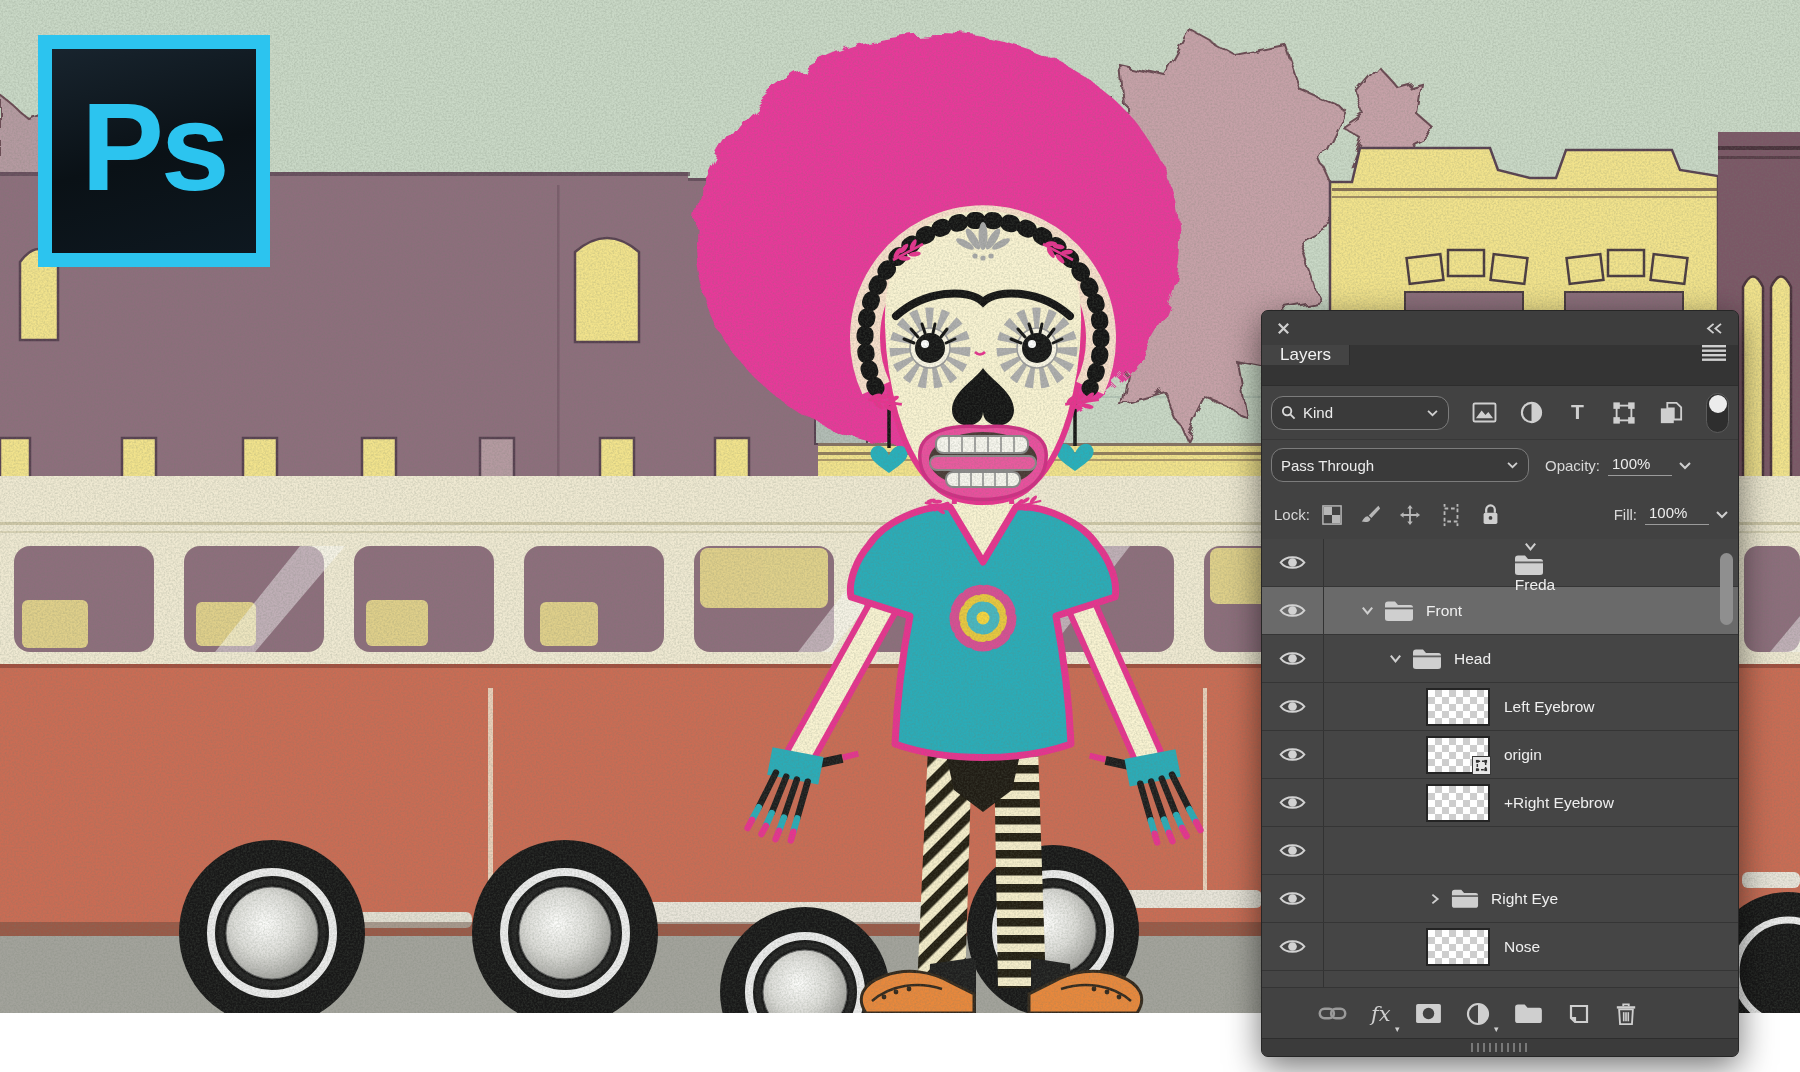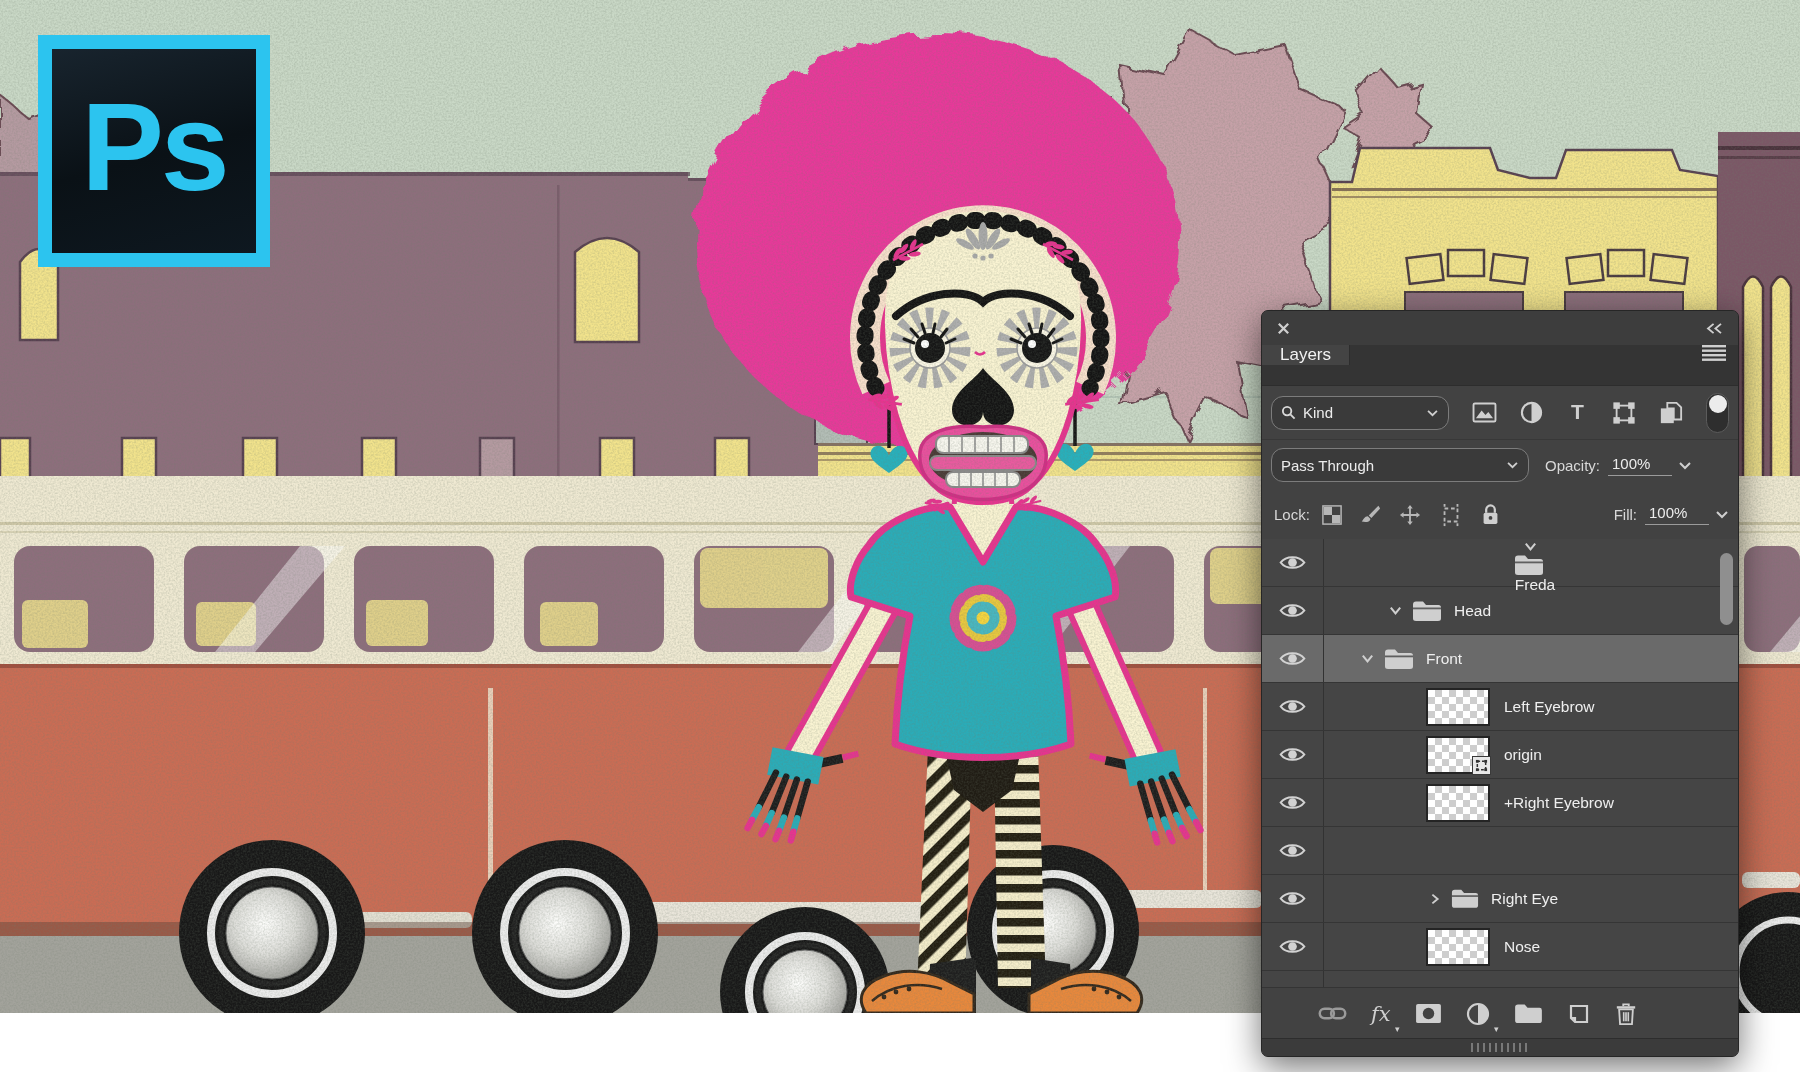--- a/index.html
+++ b/index.html
@@ -663,20 +663,41 @@
             </span>
           <span class="fold">
               <svg width="30" height="22">
                 <use href="#i-folder"></use>
               </svg>
             </span>
           <span class="lname">Freda</span>
         </div>
       </div>
 
+      <div class="lrow sel">
+        <div class="eyecell">
+            <svg width="27" height="17">
+              <use href="#i-eye"></use>
+            </svg>
+          </div>
+        <div class="rbody ind1">
+          <span class="chev">
+              <svg width="15" height="15">
+                <use href="#i-chevdown"></use>
+              </svg>
+            </span>
+          <span class="fold">
+              <svg width="30" height="22">
+                <use href="#i-folder"></use>
+              </svg>
+            </span>
+          <span class="lname">Front</span>
+        </div>
+      </div>
+
       <div class="lrow">
         <div class="eyecell">
             <svg width="27" height="17">
               <use href="#i-eye"></use>
             </svg>
           </div>
         <div class="rbody ind2">
           <span class="chev">
               <svg width="15" height="15">
                 <use href="#i-chevdown"></use>
@@ -684,41 +705,20 @@
             </span>
           <span class="fold">
               <svg width="30" height="22">
                 <use href="#i-folder"></use>
               </svg>
             </span>
           <span class="lname">Head</span>
         </div>
       </div>
 
-      <div class="lrow sel">
-        <div class="eyecell">
-            <svg width="27" height="17">
-              <use href="#i-eye"></use>
-            </svg>
-          </div>
-        <div class="rbody ind1">
-          <span class="chev">
-              <svg width="15" height="15">
-                <use href="#i-chevdown"></use>
-              </svg>
-            </span>
-          <span class="fold">
-              <svg width="30" height="22">
-                <use href="#i-folder"></use>
-              </svg>
-            </span>
-          <span class="lname">Front</span>
-        </div>
-      </div>
-
       <div class="lrow">
         <div class="eyecell">
             <svg width="27" height="17">
               <use href="#i-eye"></use>
             </svg>
           </div>
         <div class="rbody ind3t">
           <span class="thumb"></span>
           <span class="lname">Left Eyebrow</span>
         </div>

